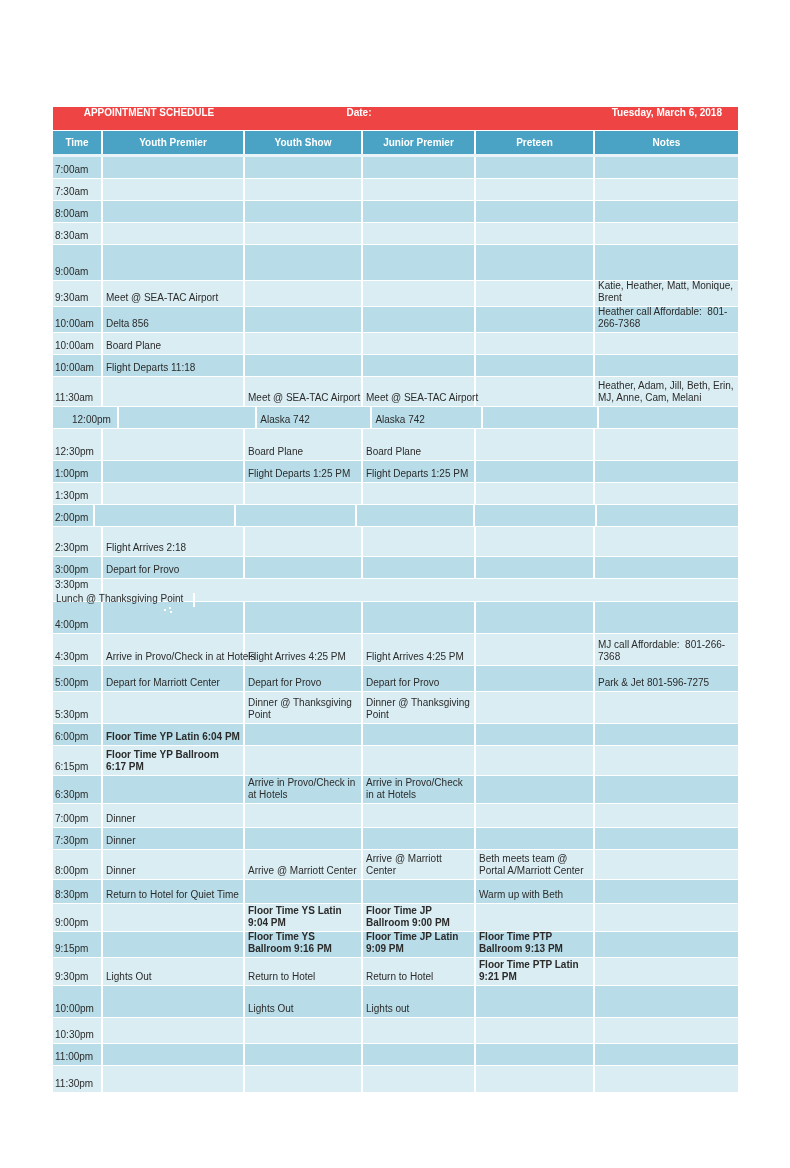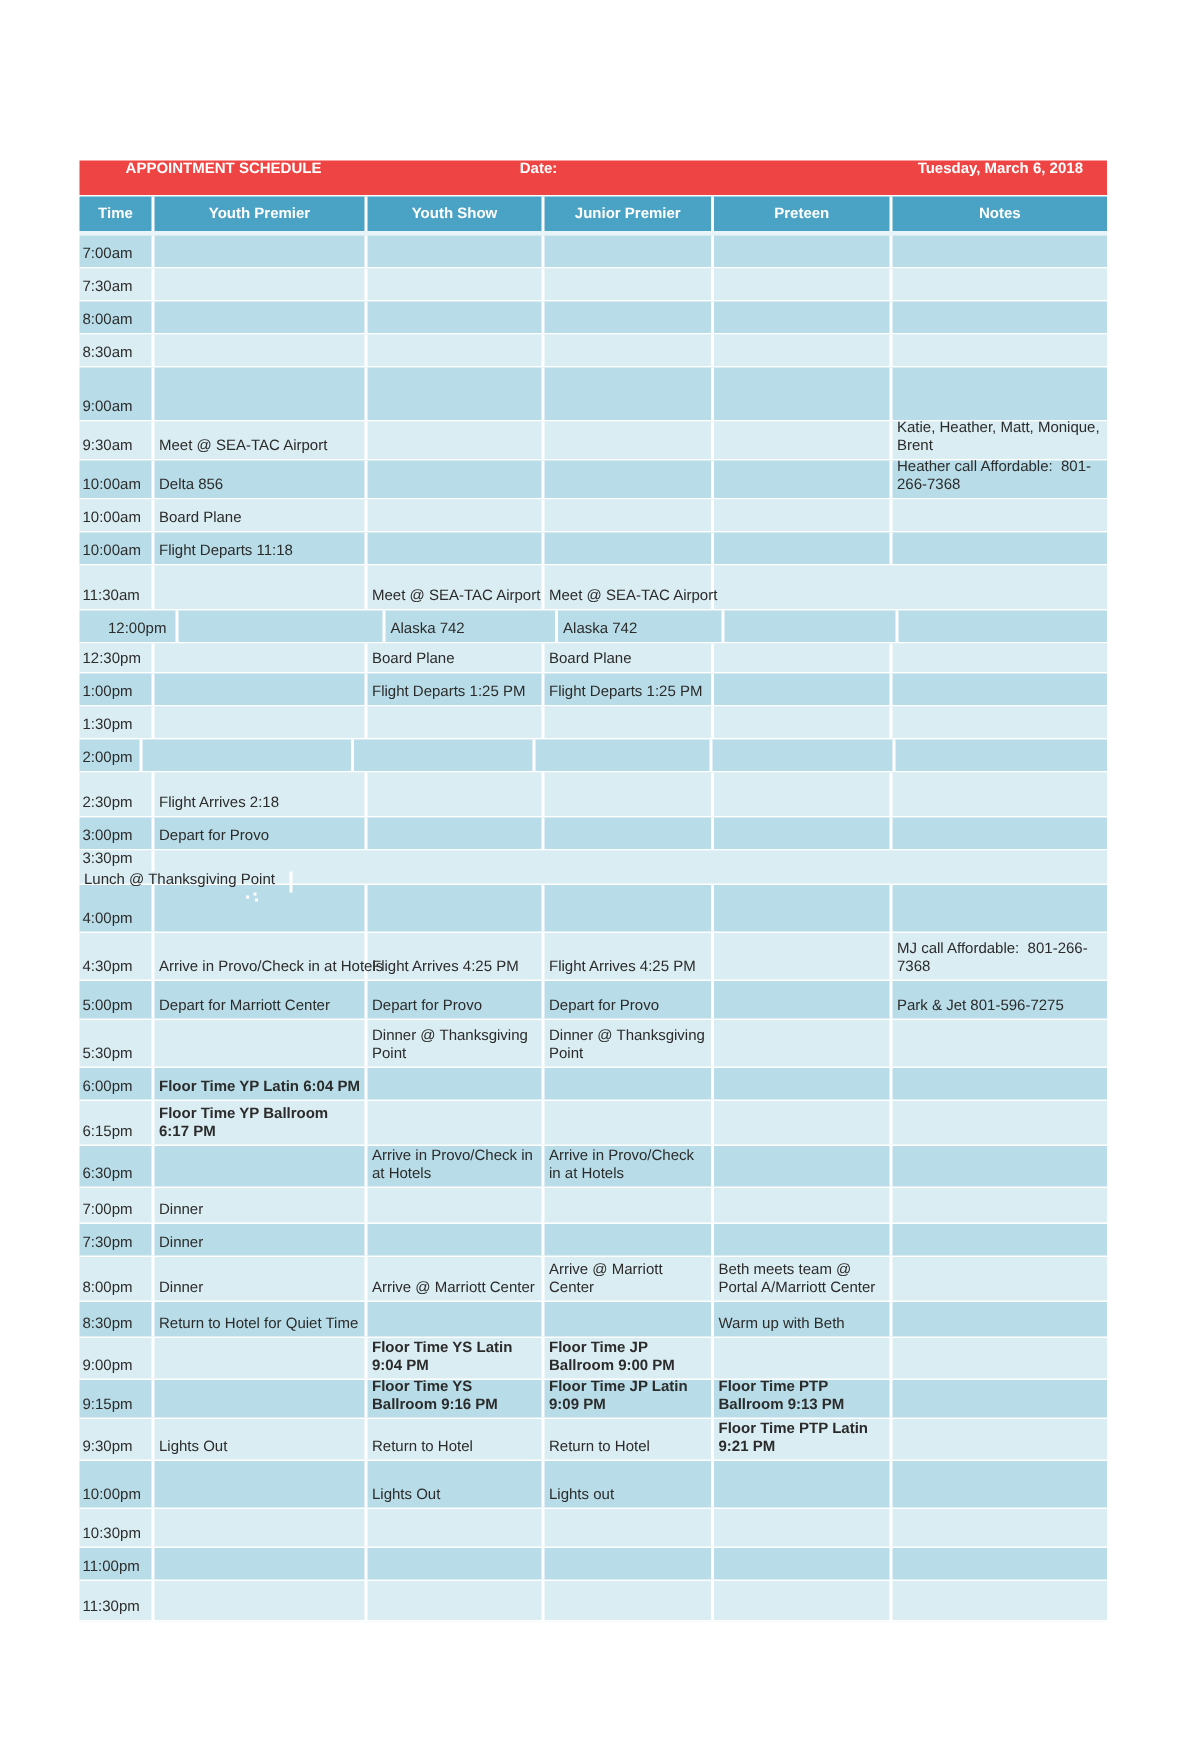--- a/index.html
+++ b/index.html
@@ -113,30 +113,31 @@
         <div class="cell c3"></div>
         <div class="cell c4"></div>
         <div class="cell c5"></div>
       </div>
       <div class="row light" style="height: 30px;">
         <div class="cell c0 time">11:30am</div>
         <div class="cell c1"></div>
         <div class="cell c2 nowrap">Meet @ SEA-TAC Airport</div>
         <div class="cell c3 nowrap">Meet @ SEA-TAC Airport</div>
         <div class="cell c4"></div>
+        <div class="cell c5">Heather, Adam, Jill, Beth, Erin, MJ, Anne, Cam, Melani</div>
       </div>
       <div class="row dark" style="height: 22px; padding-left: 17px;">
         <div class="cell c0 time">12:00pm</div>
         <div class="cell c1"></div>
         <div class="cell c2">Alaska 742</div>
         <div class="cell c3">Alaska 742</div>
         <div class="cell c4"></div>
         <div class="cell c5"></div>
       </div>
-      <div class="row light" style="height: 20px;">
+      <div class="row light" style="height: 32px;">
         <div class="cell c0 time">12:30pm</div>
         <div class="cell c1"></div>
         <div class="cell c2">Board Plane</div>
         <div class="cell c3">Board Plane</div>
         <div class="cell c4"></div>
         <div class="cell c5"></div>
       </div>
       <div class="row dark" style="height: 22px;">
         <div class="cell c0 time">1:00pm</div>
         <div class="cell c1"></div>

